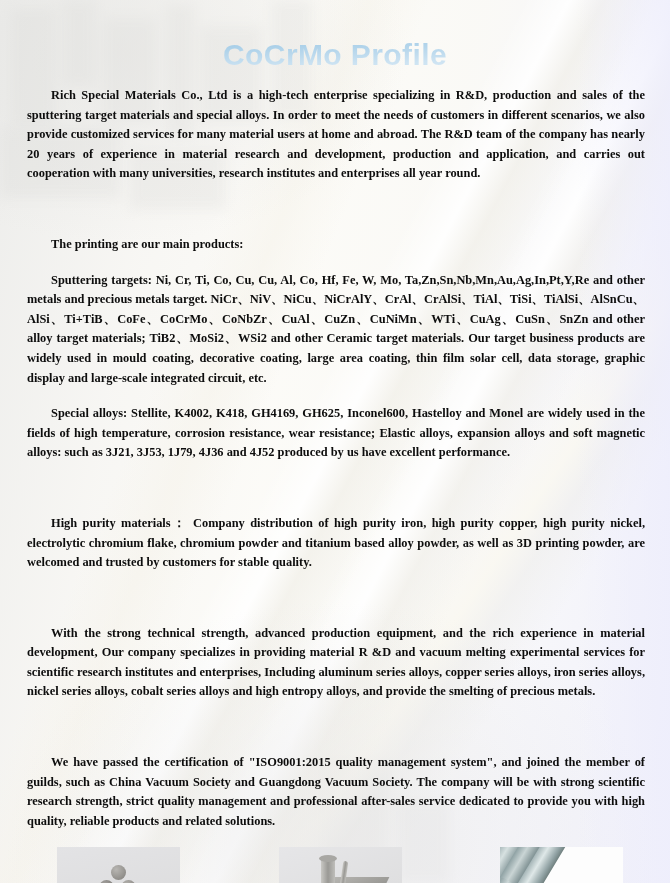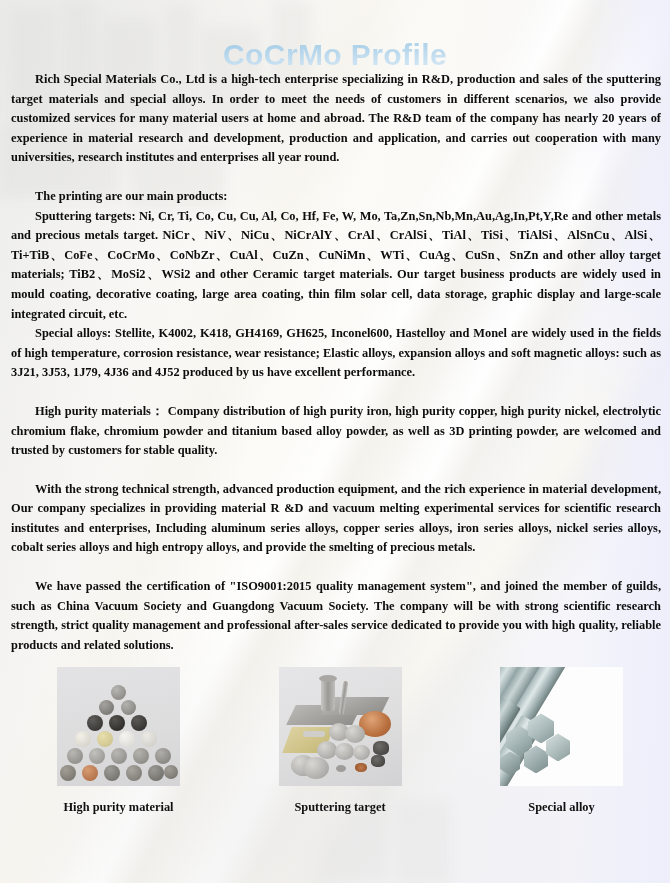--- a/index.html
+++ b/index.html
@@ -89,21 +89,21 @@
     color: transparent;
     -webkit-text-fill-color: transparent;
   }
 
   .body-text {
     margin: 0;
     padding: 0 9px 0 11px;
   }
 
   .para {
-    margin: 0;
+    margin: 16px;
     font-size: 12.4px;
     line-height: 19.6px;
     color: #0d0d0d;
     text-align: justify;
     text-justify: inter-character;
     text-indent: 24px;
     font-weight: 600;
     -webkit-font-smoothing: antialiased;
   }
   .spacer { height: 19px; }

